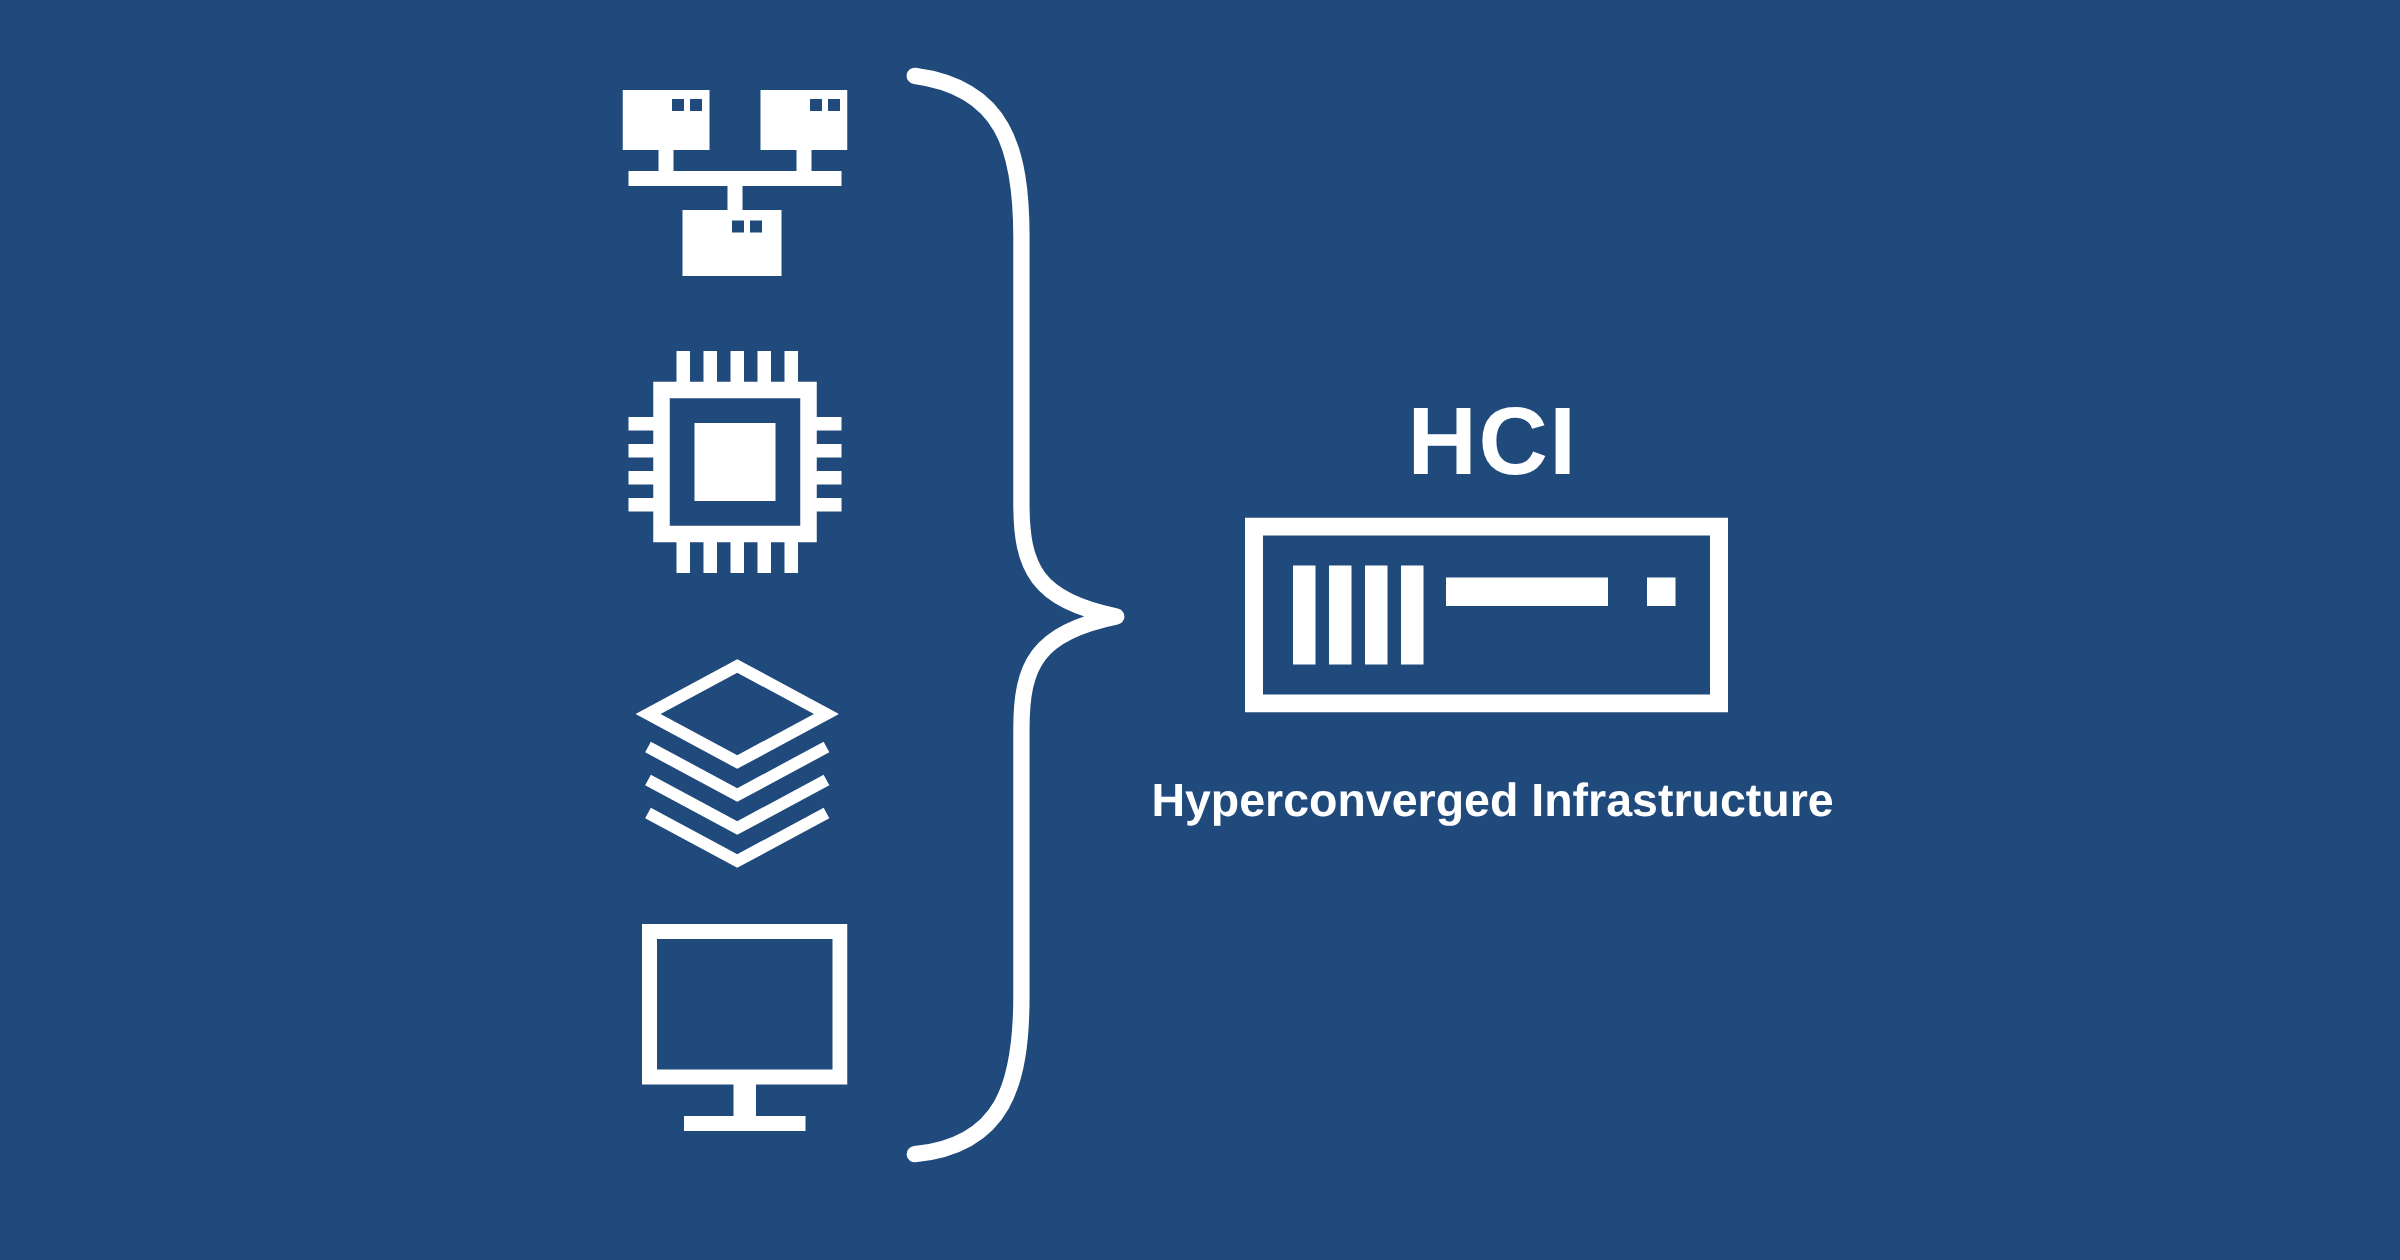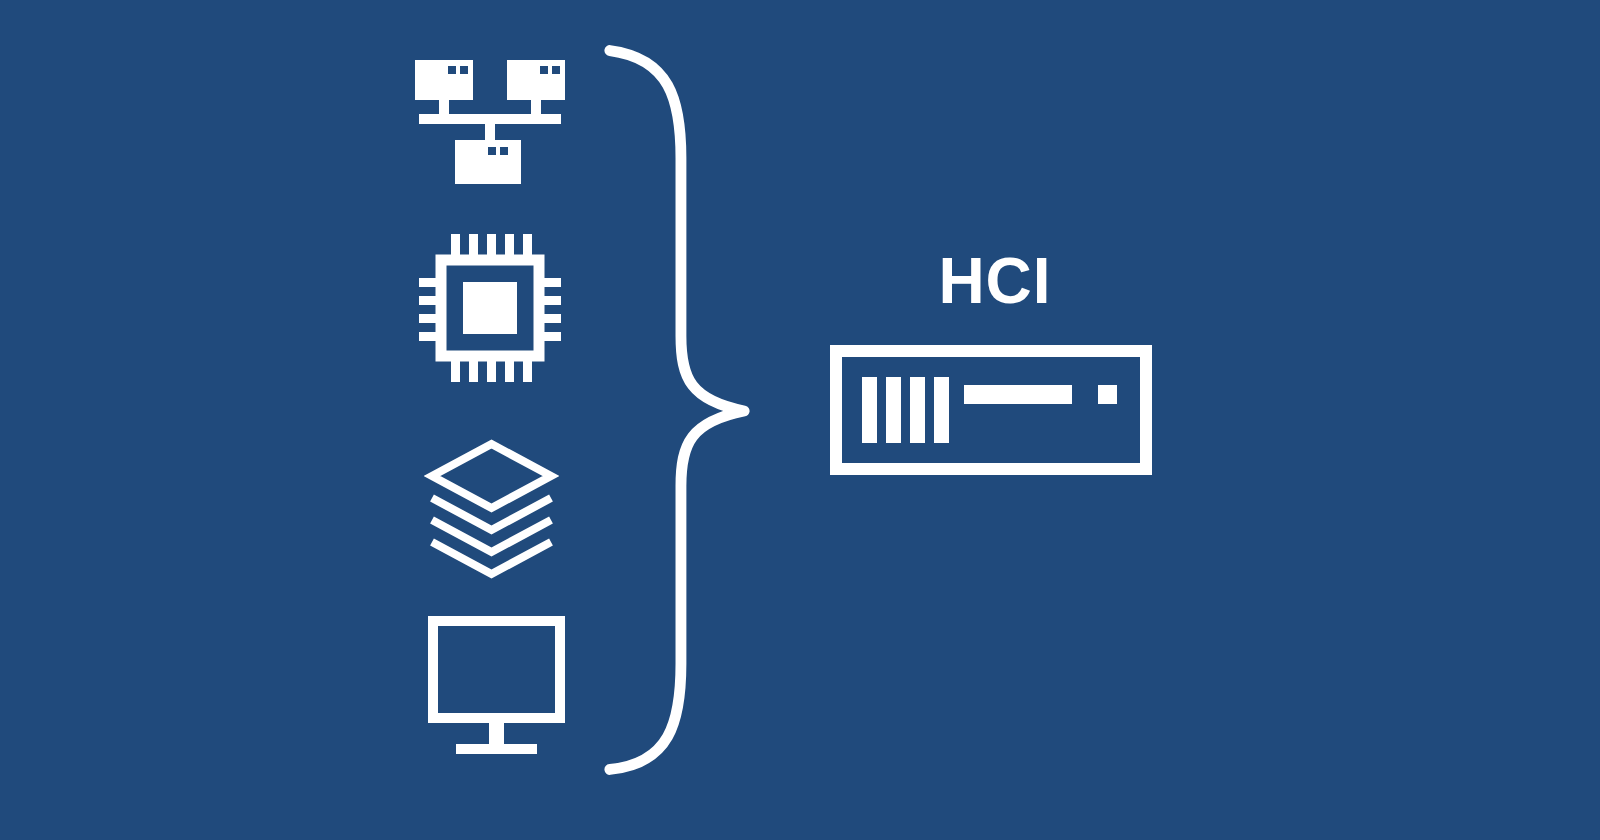--- a/index.html
+++ b/index.html
@@ -32,21 +32,21 @@
     stroke-linecap: round; stroke-linejoin: round;
   }
 
   .icon-network { left: 415px; top: 60px;  width: 150px; height: 130px; }
   .icon-cpu     { left: 415px; top: 228px; width: 150px; height: 160px; }
   .icon-layers  { left: 424px; top: 438px; width: 135px; height: 142px; }
   .icon-monitor { left: 428px; top: 616px; width: 137px; height: 140px; }
   .brace        { left: 598px; top: 40px;  width: 158px; height: 740px; }
 
   .hci-title {
-    left: 820px; top: 244px; width: 350px;
+    left: 820px; top: 257px; width: 350px;
     font-size: 64px; font-weight: 700; text-align: center;
     letter-spacing: 1px; color: var(--foreground);
   }
   .server-icon { left: 830px; top: 345px; width: 322px; height: 130px; }
   .subtitle {
     left: 720px; top: 516px; width: 550px;
     font-size: 31px; font-weight: 700; text-align: center;
     color: var(--foreground);
   }
 </style>
@@ -133,14 +133,15 @@
       <rect x="6" y="6" width="310" height="118" class="srv"></rect>
       <rect x="32" y="32" width="15" height="66" class="fg"></rect>
       <rect x="56" y="32" width="15" height="66" class="fg"></rect>
       <rect x="80" y="32" width="15" height="66" class="fg"></rect>
       <rect x="104" y="32" width="15" height="66" class="fg"></rect>
       <rect x="134" y="40" width="108" height="19" class="fg"></rect>
       <rect x="268" y="40" width="19" height="19" class="fg"></rect>
     </svg>
   </div>
 
+  <div class="abs subtitle">Hyperconverged Infrastructure</div>
 
 </div>
 
 </body></html>

